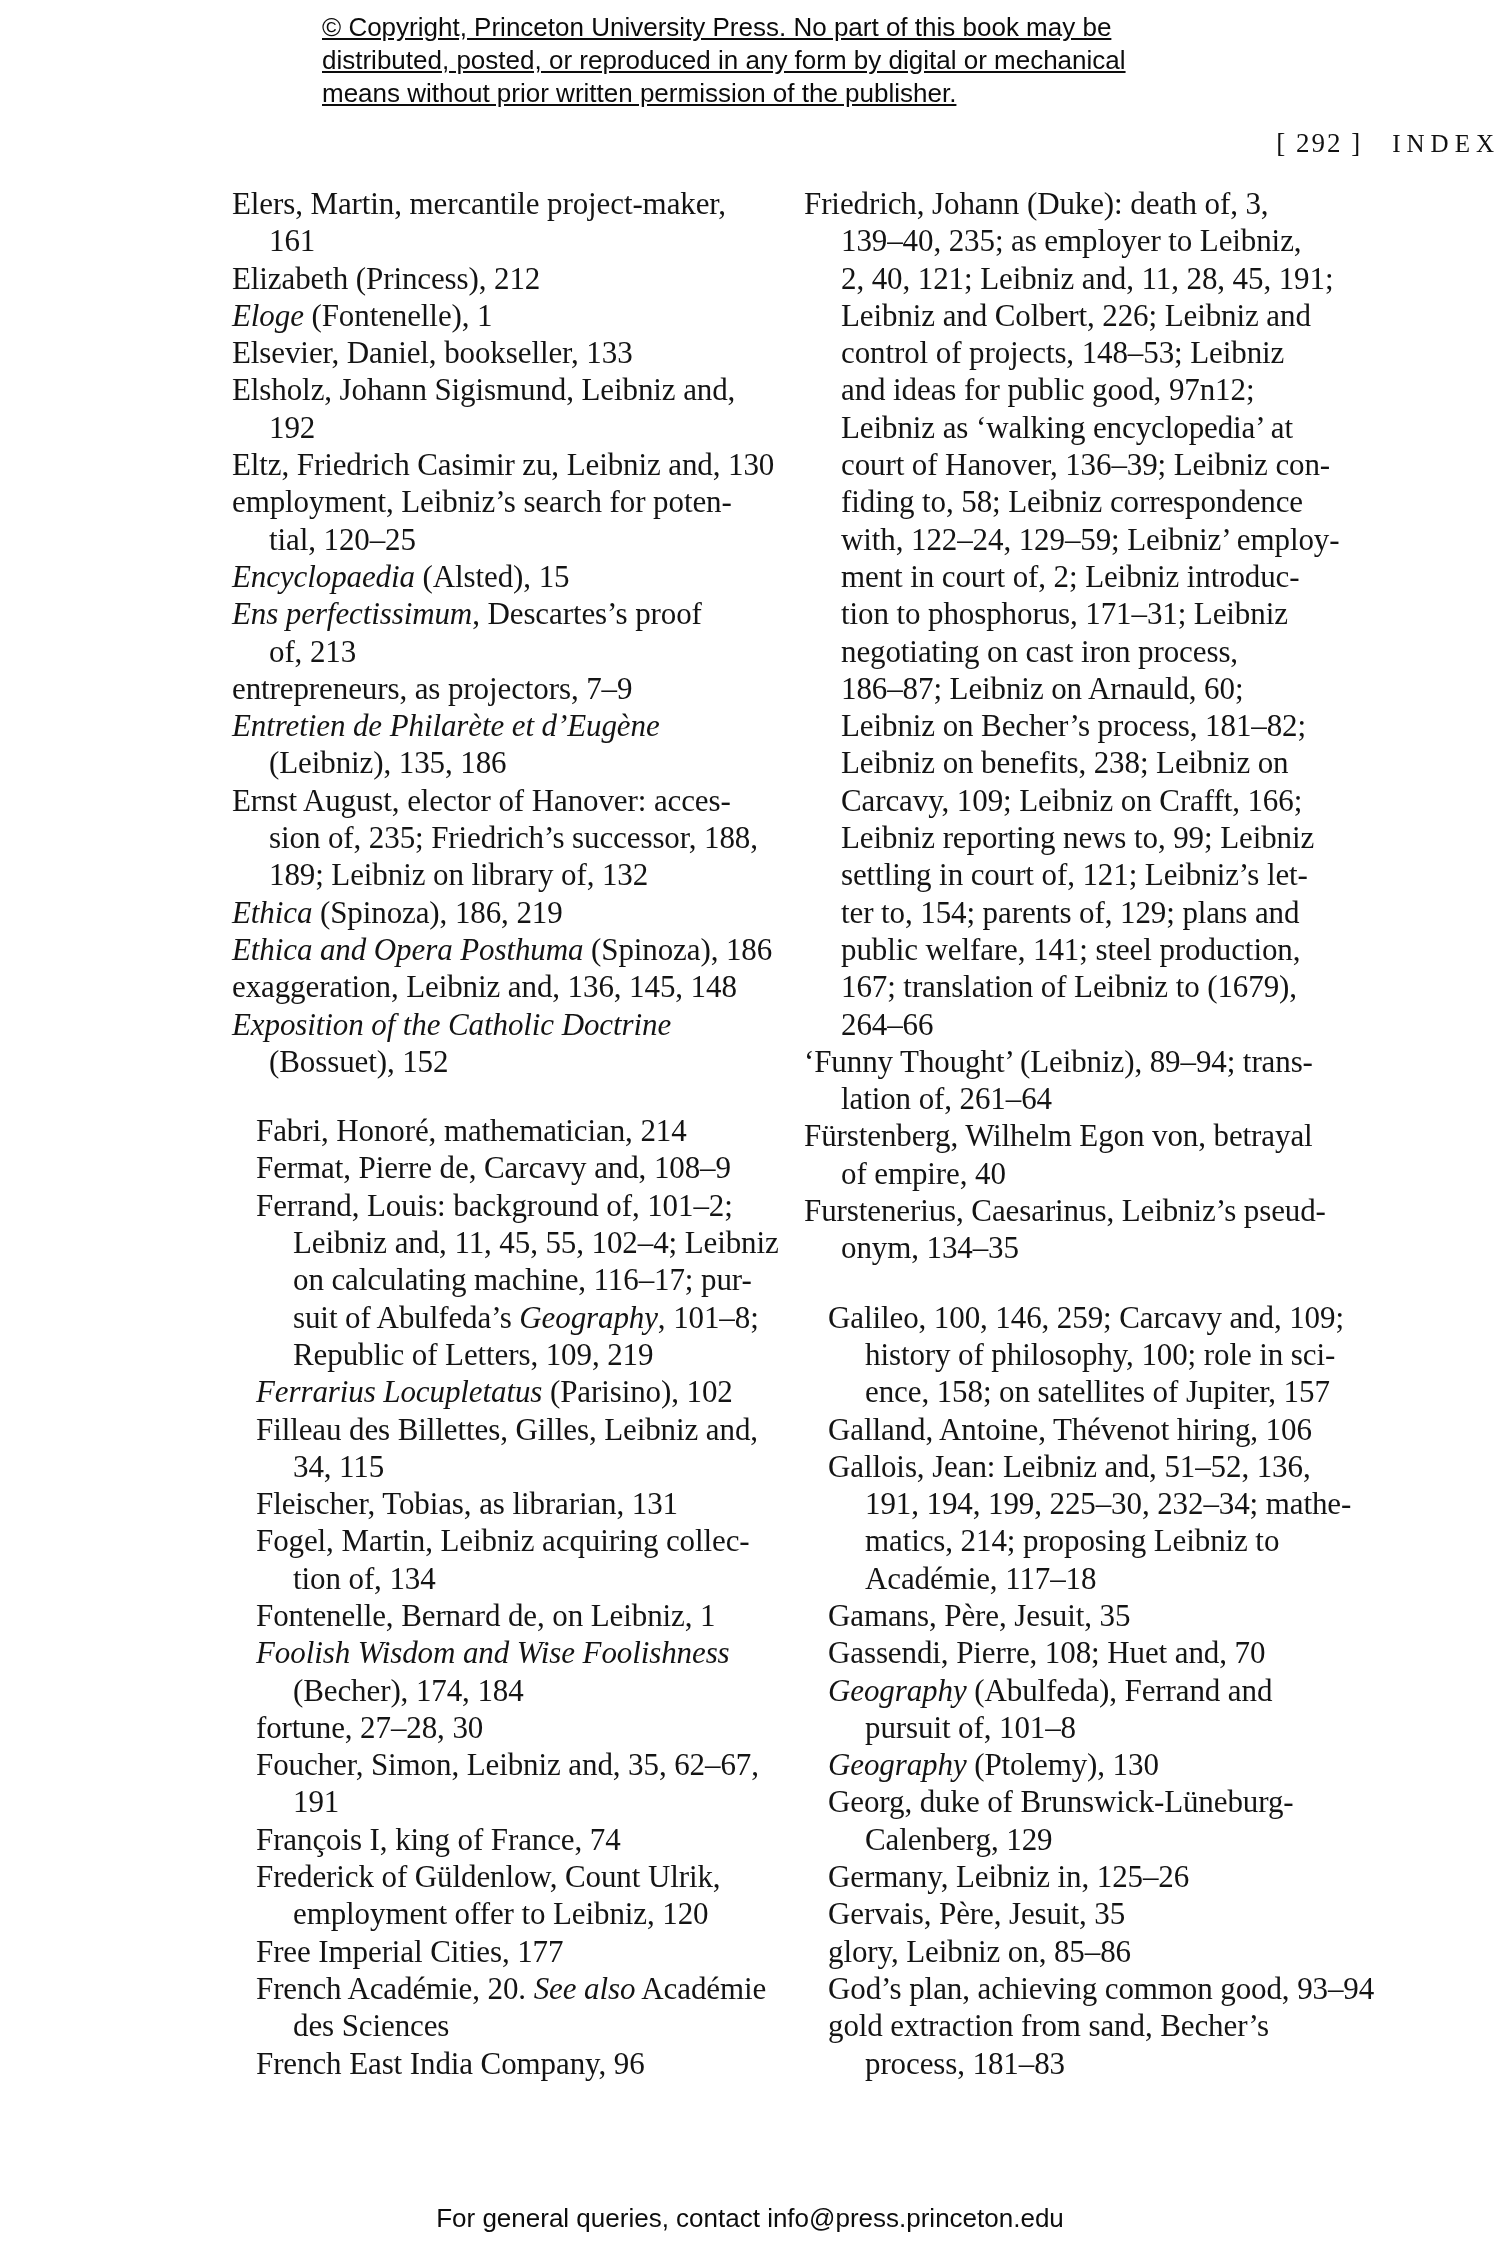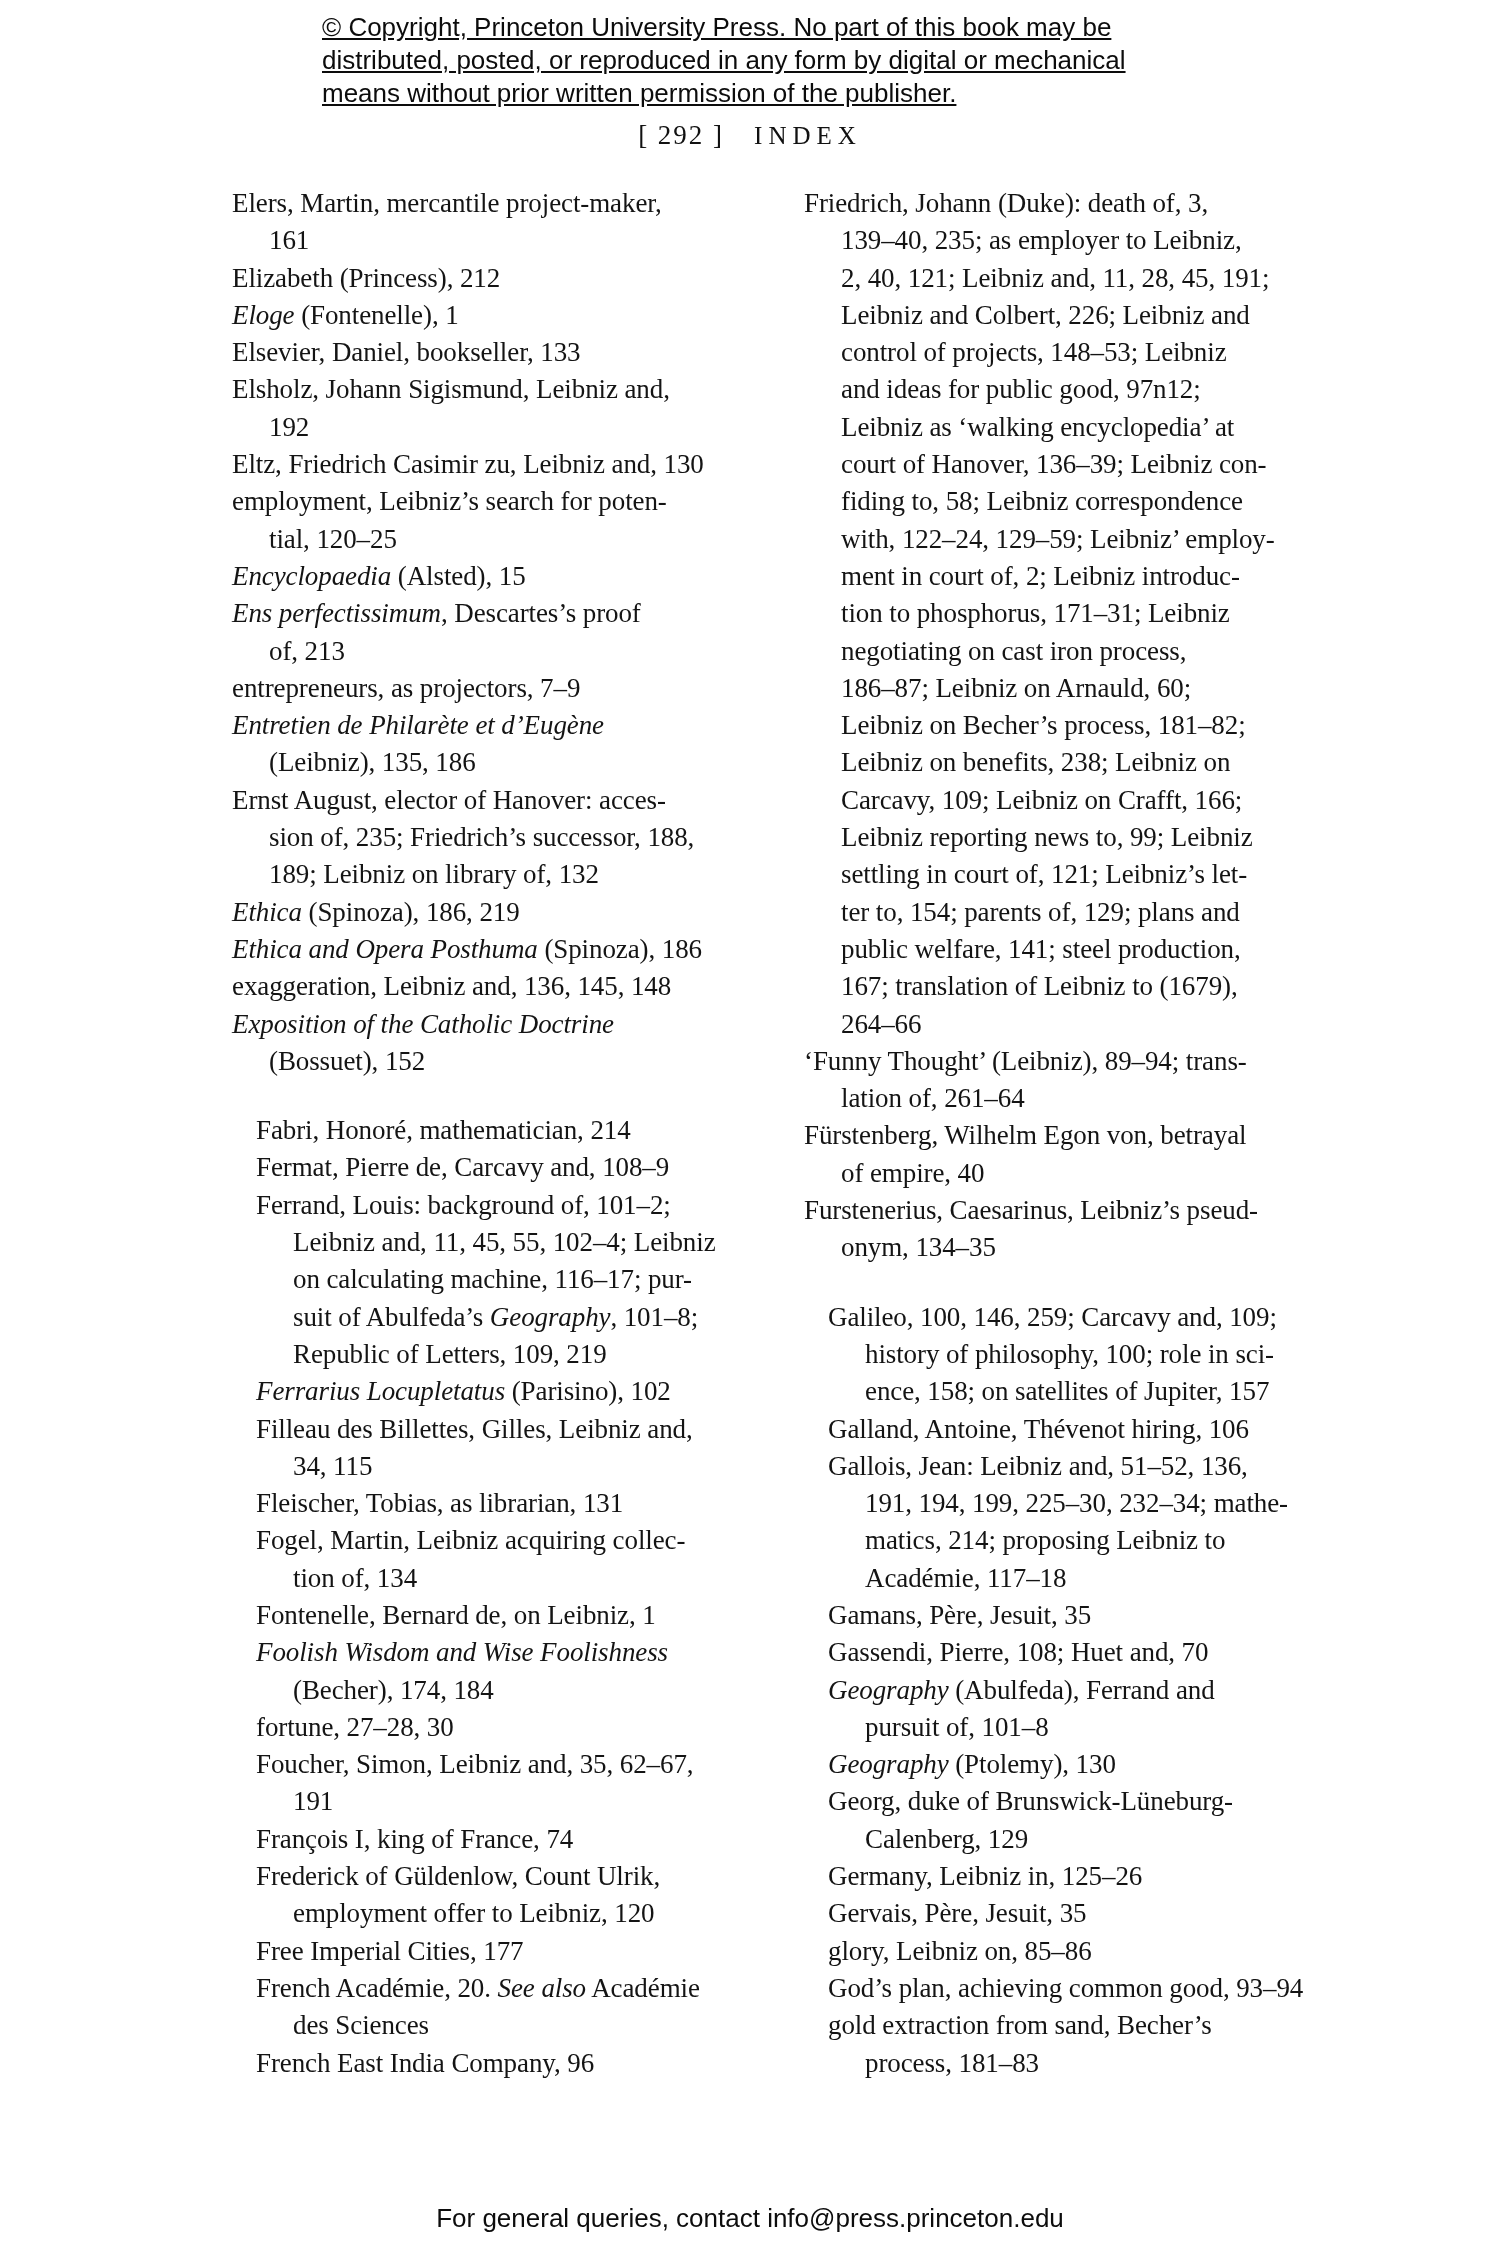--- a/index.html
+++ b/index.html
@@ -14,35 +14,35 @@
   }
   .copyright{
     position:absolute;left:322px;top:11px;
     font-family:"Liberation Sans", sans-serif;
     font-size:26px;line-height:33px;
     color:#0c0c0c;
     white-space:nowrap;
     text-decoration:underline;
   }
   .running-head{
-    position:absolute;top:120px;left:0;width:100%;
-    text-align:center;
+    position:absolute;top:128px;left:0;width:100%;
+    text-align:right;
     font-size:27px;
     color:#111;
     white-space:nowrap;
   }
   .running-head .pagenum{letter-spacing:2px;}
   .running-head .section{
     margin-left:30px;
     font-size:25px;
     letter-spacing:6px;
   }
   .col{
     position:absolute;top:185px;
-    font-size:27px;
+    font-size:31px;
     line-height:37.3px;
     letter-spacing:-0.1px;
     color:#141414;
   }
   .col-left{left:232px;width:562px;}
   .col-right{left:804px;width:610px;}
   .group + .group{margin-top:32px;margin-left:24px;}
   .line{white-space:nowrap;}
   .line.indent{padding-left:37px;}
   .it{font-style:italic;}

